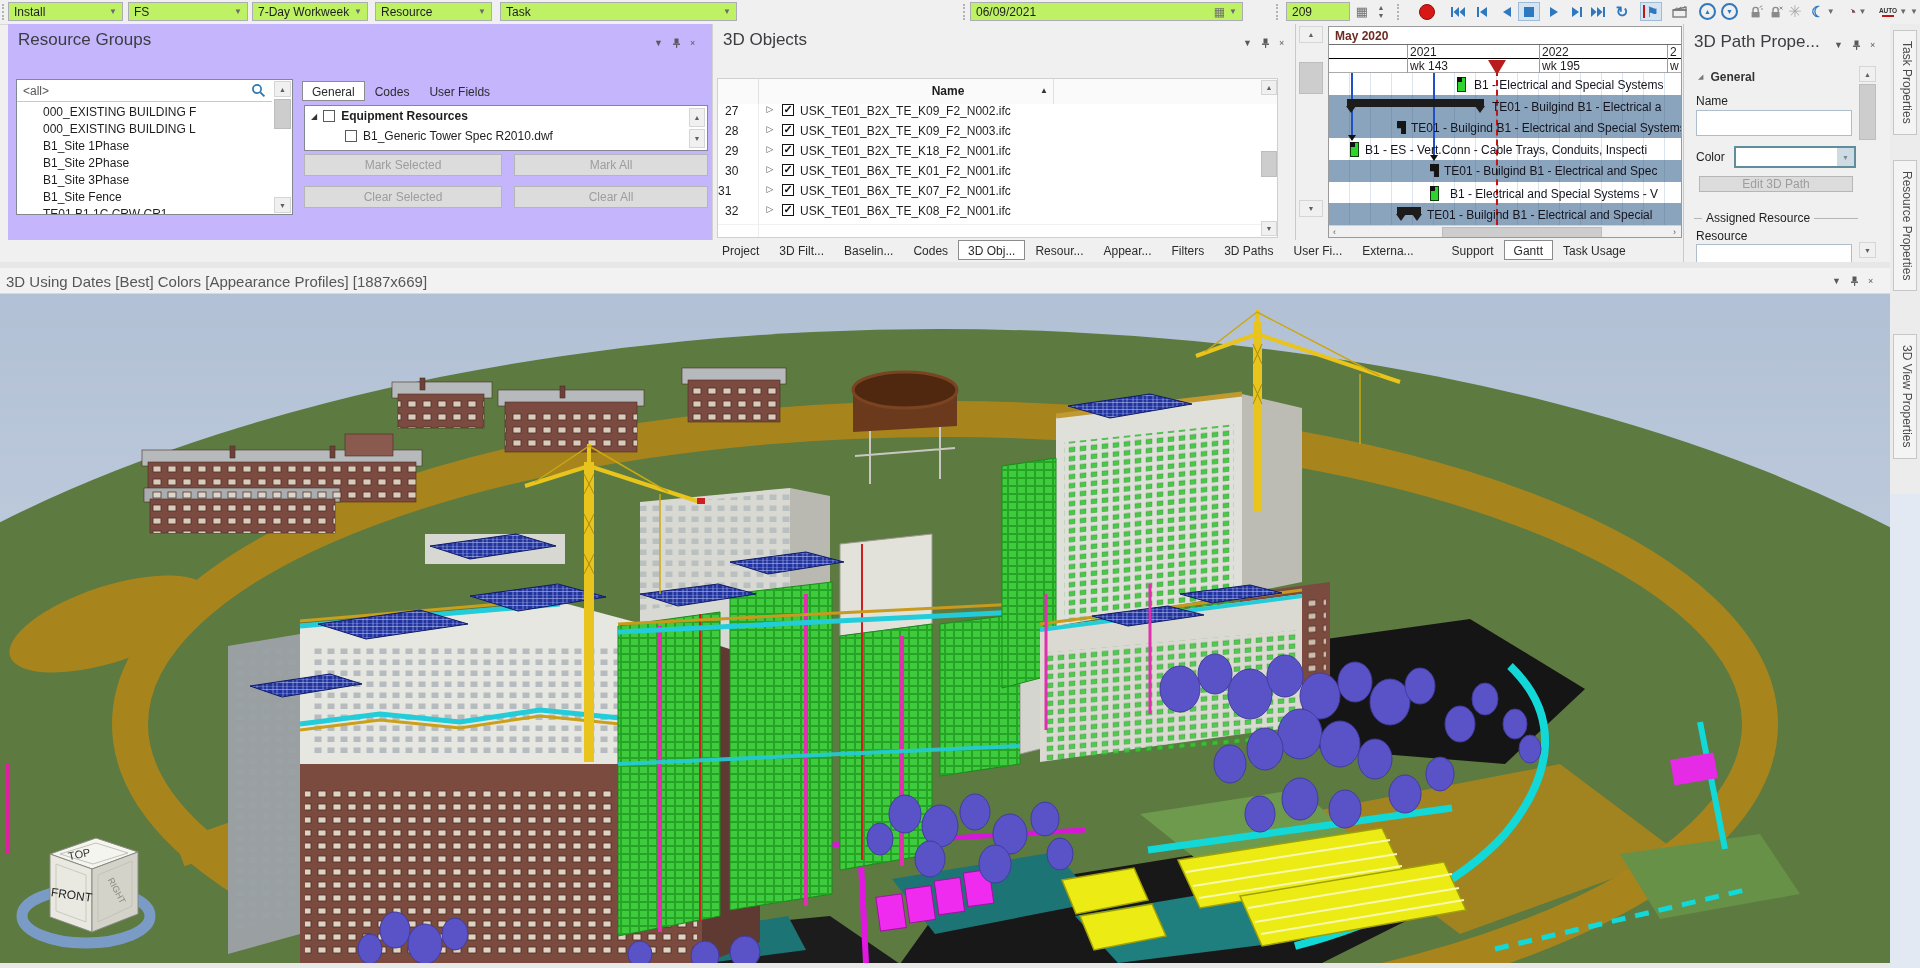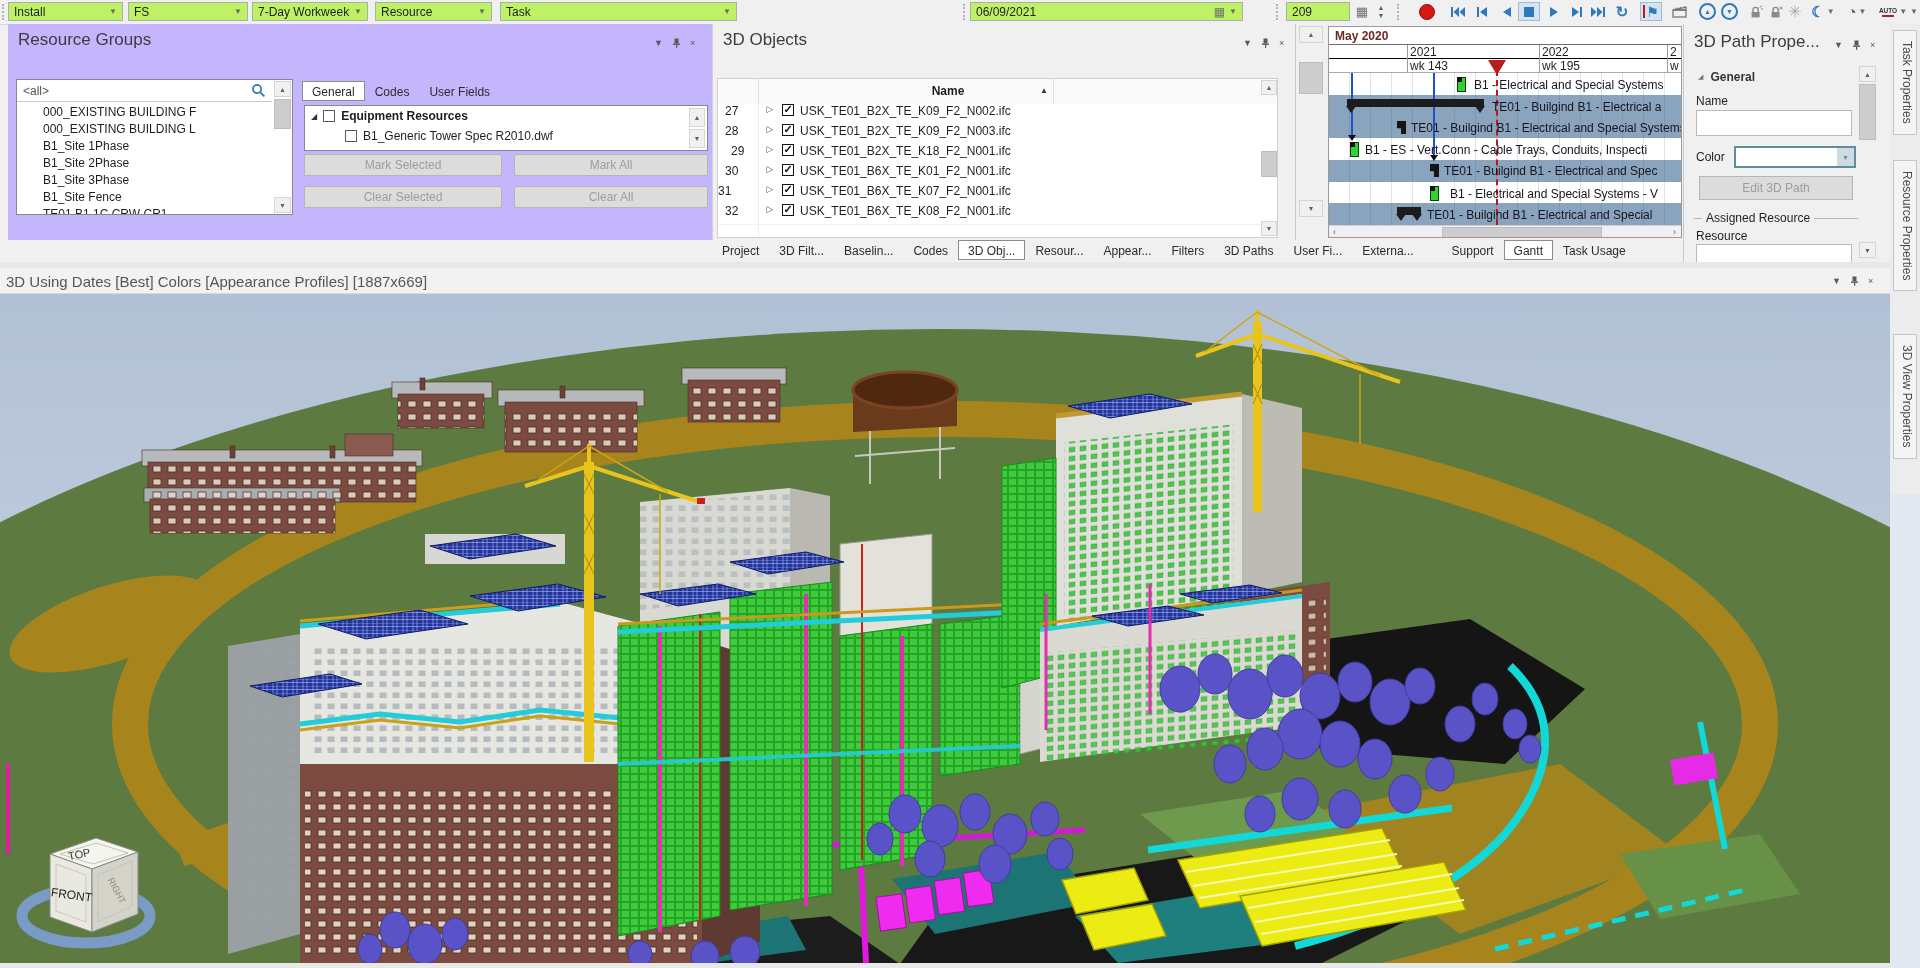--- a/index.html
+++ b/index.html
@@ -270,21 +270,21 @@
           <span class="chk chk-checked">✓</span>
           <span style="margin-left:6px;white-space:nowrap">USK_TE01_B2X_TE_K09_F2_N002.ifc</span>
         </div>
       <div class="objrow ab" style="left:0;top:45px;width:561px">
           <span style="width:40px;padding-left:7px;box-sizing:border-box">28</span>
           <span style="width:24px;color:#555;font-size:9px;text-align:center">▷</span>
           <span class="chk chk-checked">✓</span>
           <span style="margin-left:6px;white-space:nowrap">USK_TE01_B2X_TE_K09_F2_N003.ifc</span>
         </div>
       <div class="objrow ab" style="left:0;top:65px;width:561px">
-          <span style="width:40px;padding-left:13px;box-sizing:border-box">29</span>
+          <span style="width:40px;padding-left:7px;box-sizing:border-box">29</span>
           <span style="width:24px;color:#555;font-size:9px;text-align:center">▷</span>
           <span class="chk chk-checked">✓</span>
           <span style="margin-left:6px;white-space:nowrap">USK_TE01_B2X_TE_K18_F2_N001.ifc</span>
         </div>
       <div class="objrow ab" style="left:0;top:85px;width:561px">
           <span style="width:40px;padding-left:7px;box-sizing:border-box">30</span>
           <span style="width:24px;color:#555;font-size:9px;text-align:center">▷</span>
           <span class="chk chk-checked">✓</span>
           <span style="margin-left:6px;white-space:nowrap">USK_TE01_B6X_TE_K01_F2_N001.ifc</span>
         </div>
@@ -398,21 +398,21 @@
       <span style="font-size:7px;color:#777">◢</span>
       <span style="font-weight:bold;color:#333">General</span>
     </div>
     <div class="ab" style="left:12px;top:70px">Name</div>
     <div class="ab" style="left:12px;top:86px;width:156px;height:26px"><input class="flat" type="text" value="" style=""></div>
     <div class="ab" style="left:12px;top:126px">Color</div>
     <div class="ab" style="left:50px;top:122px;width:122px;height:22px;border:2px solid #5f8d9b;background:#fff;box-sizing:border-box;display:flex">
       <span style="flex:1"></span>
       <span style="width:17px;background:#cfdbe2;display:flex;align-items:center;justify-content:center;font-size:7px;color:#7a8a92">▼</span>
     </div>
-    <div class="ab btn-dis" style="left:15px;top:152px;width:154px;height:24px">Edit 3D Path</div>
+    <div class="ab btn-dis" style="left:15px;top:152px;width:154px;height:16px">Edit 3D Path</div>
     <div class="ab fieldset-line" style="left:10px;top:194px;width:164px;height:40px">
       <span class="ab" style="left:8px;top:-8px;background:#f0f0f0;padding:0 4px">Assigned Resource</span>
       <span class="ab" style="left:2px;top:10px">Resource</span>
     </div>
     <div class="ab" style="left:12px;top:220px;width:156px;height:22px"><input class="flat" type="text" value="" style=""></div>
 
     <div class="ab sb-btn" style="left:175px;top:42px;width:17px;height:16px">▲</div>
     <div class="ab sb-thumb" style="left:175px;top:60px;width:17px;height:56px"></div>
     <div class="ab sb-btn" style="left:175px;top:218px;width:17px;height:16px">▼</div>
   </div>

